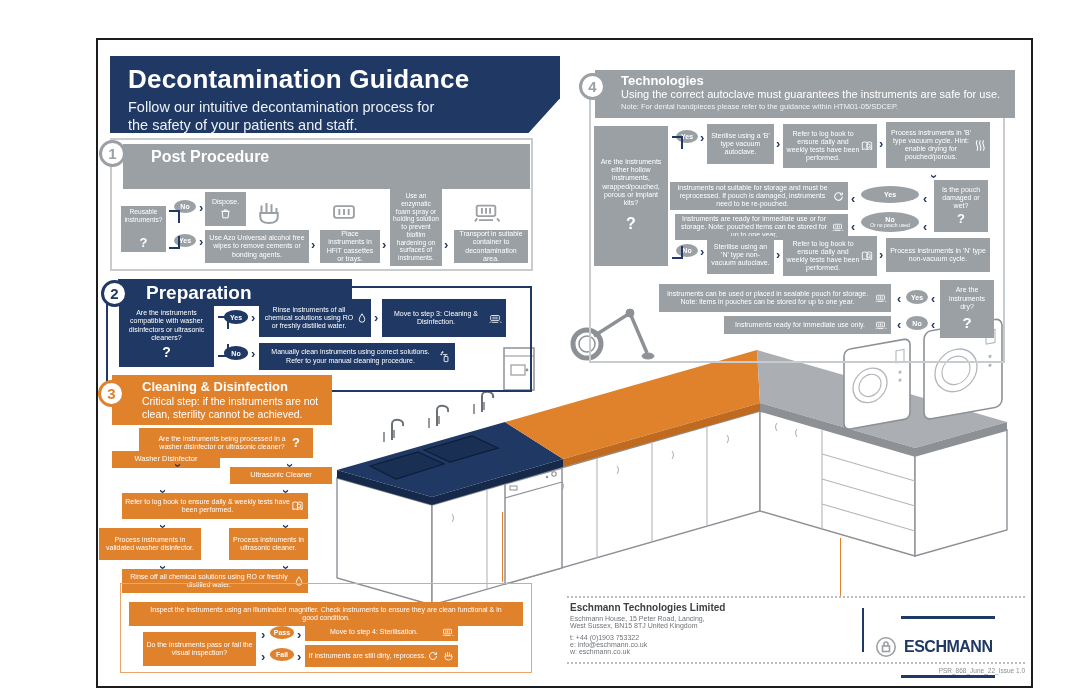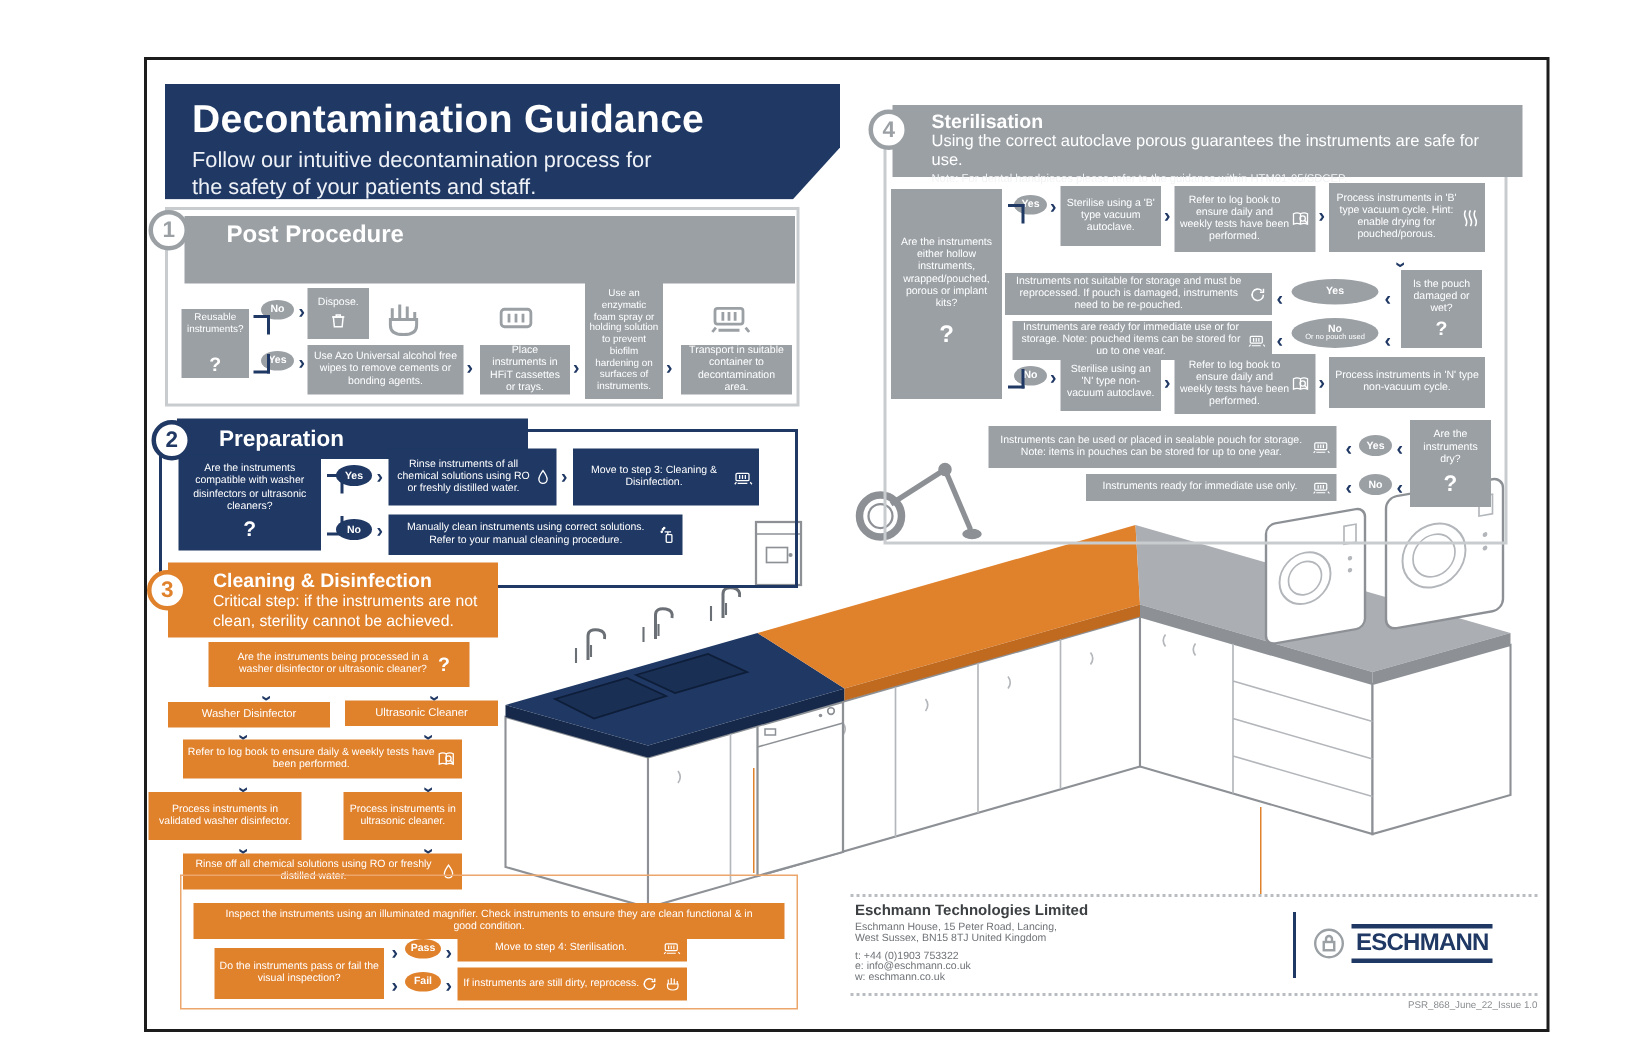--- a/index.html
+++ b/index.html
@@ -234,21 +234,21 @@
     <div class="abs bx gbx" style="left:342px;top:90px;width:74px;height:33px;font-size:7px;">
           <span>Transport in suitable container to decontamination area.</span>
         </div>
   </div>
   <div class="numc nc-gray abs" style="left:1px;top:100px;">
         <span>1</span>
       </div>
 
   <div class="abs" style="left:8px;top:246px;width:426px;height:106px;border:2px solid #1F3864;z-index:2;"></div>
   <div class="abs nbx" style="left:20px;top:239px;width:234px;height:27px;z-index:3;display:flex;align-items:center;padding-left:28px;">
-    <span class="sec-title" style="font-size:15px;">Preparation</span>
+    <span class="sec-title" style="font-size:19px;">Preparation</span>
   </div>
   <div class="numc nc-navy abs" style="left:3px;top:240px;">
         <span>2</span>
       </div>
   <div class="abs" style="left:8px;top:246px;width:426px;height:106px;z-index:3;">
     <div class="abs bx nbx" style="left:13px;top:17px;width:95px;height:64px;font-size:7px;flex-direction:column;">
       <span>Are the instruments compatible with washer disinfectors or ultrasonic cleaners?</span>
           <span class="qm" style="font-size:14px;margin-top:2px;">?</span>
     </div>
     <div class="elb up" style="left:112px;top:30px;"></div>
@@ -289,21 +289,21 @@
   <div class="numc nc-orange abs" style="left:0px;top:340px;">
         <span>3</span>
       </div>
   <div class="abs" style="left:0;top:0;width:440px;height:650px;z-index:2;pointer-events:none;">
     <div class="abs bx obx" style="left:41px;top:388px;width:174px;height:30px;font-size:7px;">
       <span class="txt" style="max-width:140px;">Are the instruments being processed in a washer disinfector or ultrasonic cleaner?</span>
           <span class="qm" style="font-size:13px;">?</span>
     </div>
     <span class="chev down" style="left:78px;top:419px;">›</span>
     <span class="chev down" style="left:190px;top:419px;">›</span>
-    <div class="abs bx obx" style="left:14px;top:428px;width:108px;height:17px;font-size:7.5px;">
+    <div class="abs bx obx" style="left:14px;top:411px;width:108px;height:17px;font-size:7.5px;">
           <span>Washer Disinfector</span>
         </div>
     <div class="abs bx obx" style="left:132px;top:427px;width:102px;height:17px;font-size:7.5px;">
           <span>Ultrasonic Cleaner</span>
         </div>
     <span class="chev down" style="left:63px;top:445px;">›</span>
     <span class="chev down" style="left:186px;top:445px;">›</span>
     <div class="abs bx obx" style="left:24px;top:453px;width:186px;height:26px;font-size:7px;">
       <span class="txt">Refer to log book to ensure daily &amp; weekly tests have been performed.</span>
       <svg class="icon ic" width="15" height="14" style="color:#fff">
@@ -357,22 +357,22 @@
             <use href="#i-refresh" width="12" height="12"></use>
           </svg>
       <svg class="icon ic" width="13" height="12" style="color:#fff">
             <use href="#i-hand" width="13" height="12"></use>
           </svg>
     </div>
   </div>
 
   <div class="abs" style="left:491px;top:40px;width:416px;height:283px;border:2px solid #c9ccce;z-index:2;"></div>
   <div class="abs gbx" style="left:497px;top:30px;width:420px;height:48px;z-index:3;padding:3px 6px 0 26px;">
-    <div class="sec-title" style="font-size:13px;">Sterilisation</div>
-    <div style="font-size:11px;color:#fff;line-height:1.15;">Using the correct autoclave porous guarantees the instruments are safe for use.</div>
+    <div class="sec-title" style="font-size:13px;">Technologies</div>
+    <div style="font-size:11px;color:#fff;line-height:1.15;">Using the correct autoclave must guarantees the instruments are safe for use.</div>
     <div style="font-size:7.5px;color:#f2f3f4;margin-top:1px;">Note: For dental handpieces please refer to the guidance within HTM01-05/SDCEP.</div>
   </div>
   <div class="numc nc-gray abs" style="left:481px;top:33px;">
         <span>4</span>
       </div>
   <div class="abs" style="left:491px;top:40px;width:416px;height:283px;z-index:3;">
     <div class="abs bx gbx" style="left:5px;top:46px;width:74px;height:140px;font-size:7px;flex-direction:column;">
       <span>Are the instruments either hollow instruments, wrapped/pouched, porous or implant kits?</span>
           <span class="qm" style="font-size:16px;margin-top:8px;">?</span>
     </div>
@@ -480,21 +480,21 @@
     <div style="font-size:7px;">West Sussex, BN15 8TJ United Kingdom</div>
     <div style="font-size:7px;margin-top:5px;">t: +44 (0)1903 753322</div>
     <div style="font-size:7px;">e: info@eschmann.co.uk</div>
     <div style="font-size:7px;">w: eschmann.co.uk</div>
   </div>
   <div class="abs" style="left:764px;top:568px;width:2px;height:44px;background:#1F3864;z-index:2;"></div>
   <div class="abs" style="left:776px;top:576px;z-index:2;display:flex;align-items:center;">
     <svg class="icon" width="24" height="24" style="color:#9BA0A5">
           <use href="#i-lock" width="24" height="24"></use>
         </svg>
-    <div style="margin-left:3px;border-top:3px solid #1F3864;border-bottom:3px solid #1F3864;padding:1px 3px;">
+    <div style="margin-left:3px;border-top:3px solid #1F3864;border-bottom:3px solid #1F3864;padding:19px 3px;">
       <span style="font-weight:bold;font-size:16px;color:#1F3864;letter-spacing:-0.5px;">ESCHMANN</span>
     </div>
   </div>
   <div class="abs dotted" style="left:469px;top:622px;width:458px;z-index:2;"></div>
   <div class="abs" style="left:769px;top:627px;width:158px;text-align:right;font-size:6.5px;color:#8a8d90;z-index:2;">PSR_868_June_22_Issue 1.0</div>
 
 </div>
 </div>
 
 </body></html>

